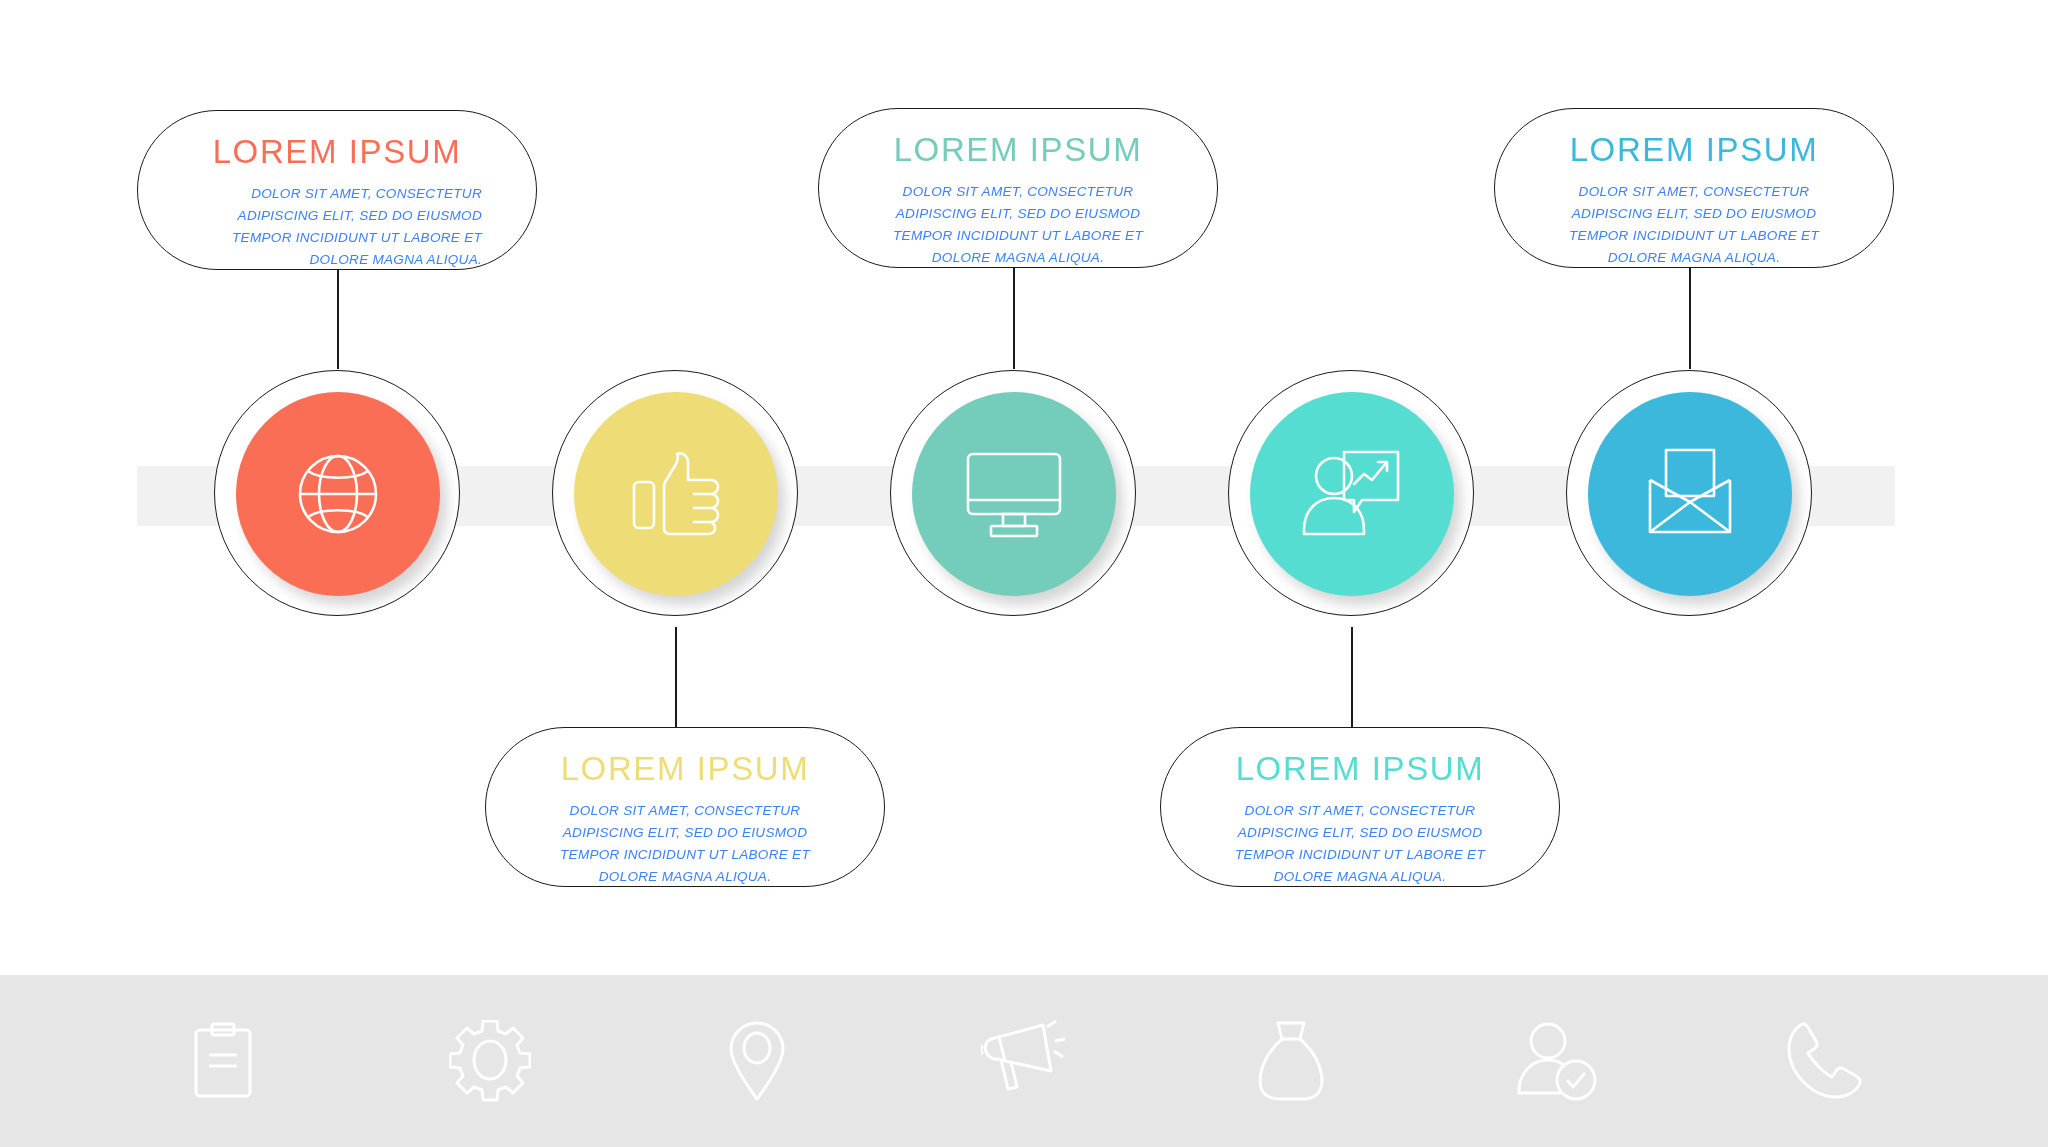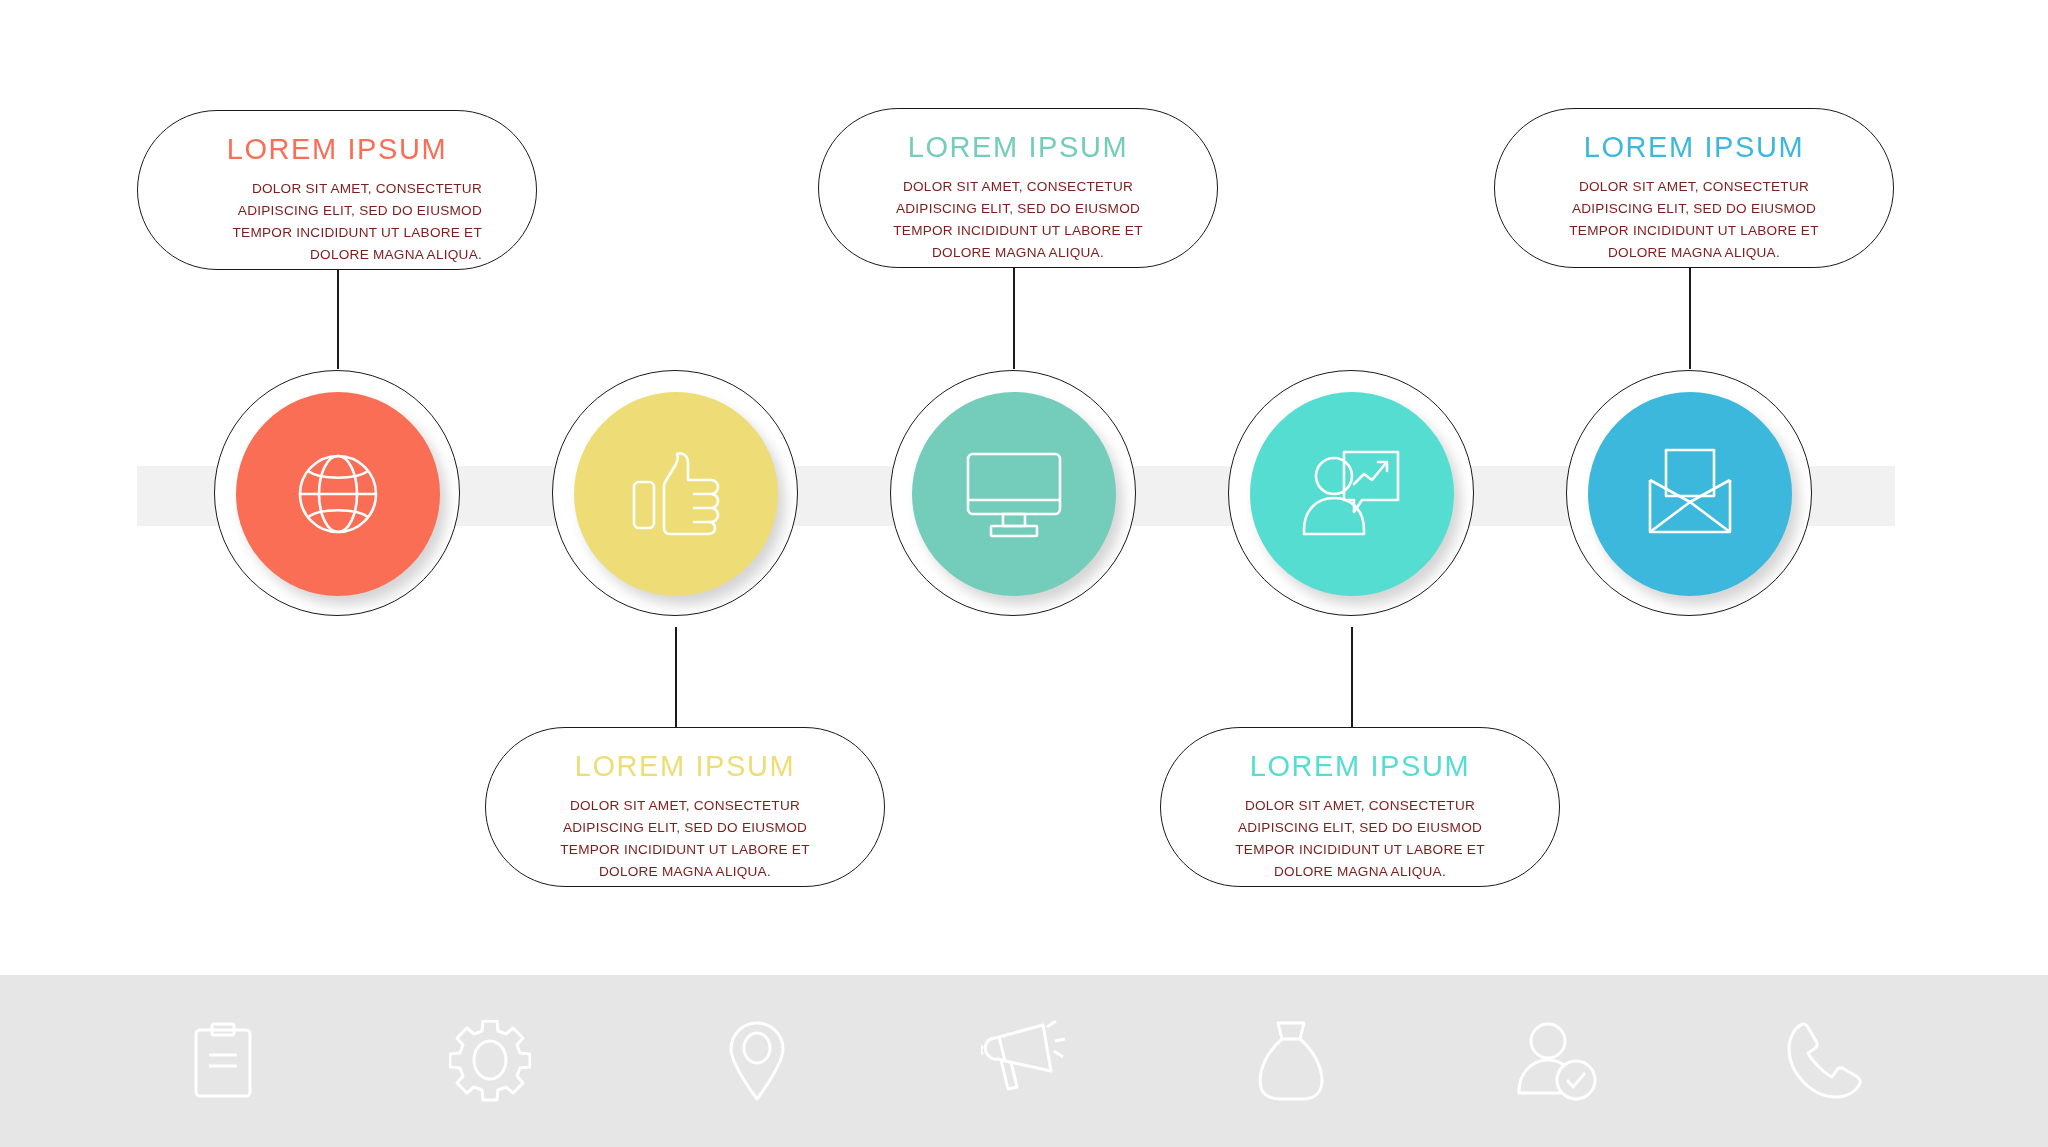--- a/index.html
+++ b/index.html
@@ -78,35 +78,36 @@
     position: absolute;
     border: 1.7px solid #1b1b1b;
     border-radius: 80px;
     box-sizing: border-box;
     background: #ffffff;
     width: 400px;
     height: 160px;
     padding: 22px 34px 0 34px;
   }
   .card-title {
-    font-size: 29px;
+    font-size: 33px;
     letter-spacing: 1.6px;
     text-align: center;
     font-weight: 400;
     margin: 0 0 12px 0;
     font-family: "Liberation Sans", sans-serif;
   }
   .card-body {
     font-size: 13.6px;
     line-height: 1.62;
-    color: #7f1d1d;
+    color: #3b82f6;
     text-align: right;
     letter-spacing: 0.25px;
     margin: 12px;
     padding-right: 8px;
+    font-style: italic;
   }
   .card.align-center .card-body { text-align: center; padding-right: 0; }
 
   
   #footer-bar {
     position: absolute;
     left: 0;
     top: 975px;
     width: 2048px;
     height: 172px;

